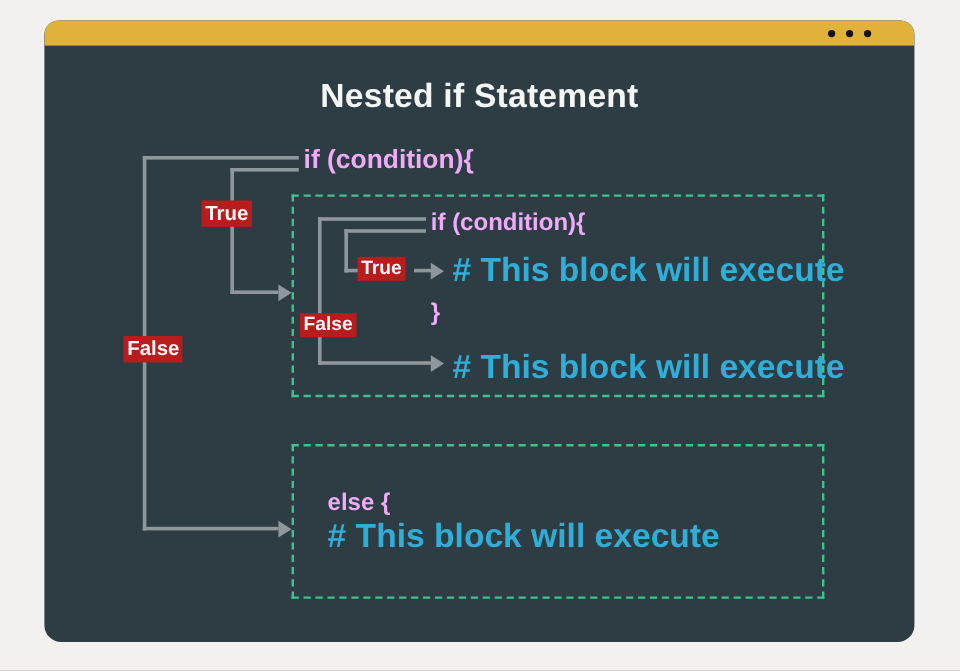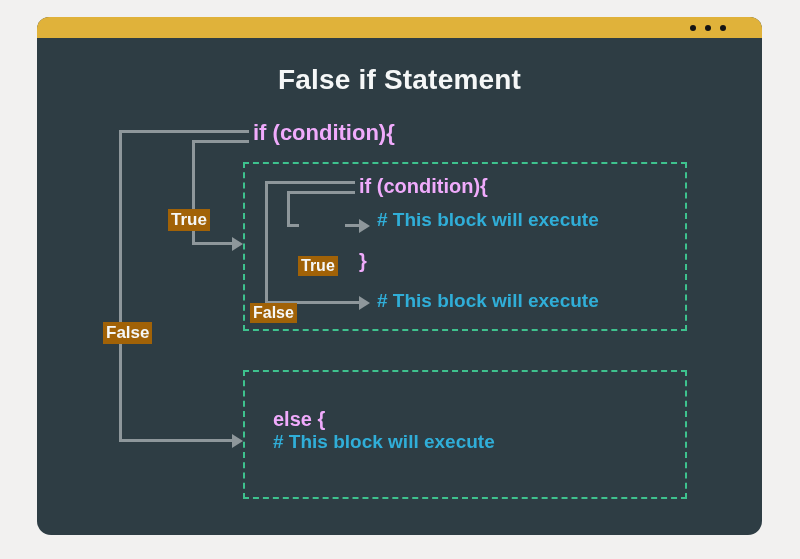--- a/index.html
+++ b/index.html
@@ -21,24 +21,24 @@
     position:absolute;right:36px;top:8px;display:flex;gap:9px;
   }
   .dot{width:6px;height:6px;border-radius:50%;background:#141414;}
   .diagram-title{
     position:absolute;left:0;right:0;top:47px;text-align:center;
     color:#f5f7f7;font-size:28px;font-weight:700;letter-spacing:0.2px;
   }
   .code{position:absolute;color:#f0abfc;font-weight:700;white-space:nowrap;z-index:2;}
   .code-lg{font-size:22px;}
   .code-md{font-size:20px;}
-  .comment{position:absolute;color:#30aed8;font-weight:700;font-size:19px;white-space:nowrap;z-index:2;}
+  .comment{position:absolute;color:#30aed8;font-weight:700;font-size:28px;white-space:nowrap;z-index:2;}
   .flow-label{
-    position:absolute;color:#f5f7f7;font-weight:700;background:#a16207;
-    padding:1px 3px;z-index:3;white-space:nowrap;margin-top:42px;
+    position:absolute;color:#f5f7f7;font-weight:700;background:#b91c1c;
+    padding:1px 3px;z-index:3;white-space:nowrap;
   }
   .label-lg{font-size:17px;}
   .label-sm{font-size:16px;}
   .line{position:absolute;background:#8e979b;z-index:1;}
   .arrowhead{
     position:absolute;width:0;height:0;z-index:1;
     border-top:7px solid transparent;border-bottom:7px solid transparent;
     border-left:11px solid #8e979b;
   }
   .dashed-box{position:absolute;border:2px dashed #3ec28e;z-index:0;}
@@ -49,21 +49,21 @@
 <div class="window">
 
   <div class="window-header">
     <div class="window-dots">
       <span class="dot"></span>
       <span class="dot"></span>
       <span class="dot"></span>
     </div>
   </div>
 
-  <div class="diagram-title">False if Statement</div>
+  <div class="diagram-title">Nested if Statement</div>
 
   <div class="code code-lg" style="left:216px;top:103px;">if (condition){</div>
 
   <div class="line" style="left:82px;top:113px;width:130px;height:3px;"></div>
   <div class="line" style="left:82px;top:113px;width:3px;height:312px;"></div>
   <div class="line" style="left:82px;top:422px;width:113px;height:3px;"></div>
   <div class="arrowhead" style="left:195px;top:416.5px;"></div>
 
   <div class="line" style="left:155px;top:123px;width:57px;height:3px;"></div>
   <div class="line" style="left:155px;top:123px;width:3px;height:105px;"></div>

